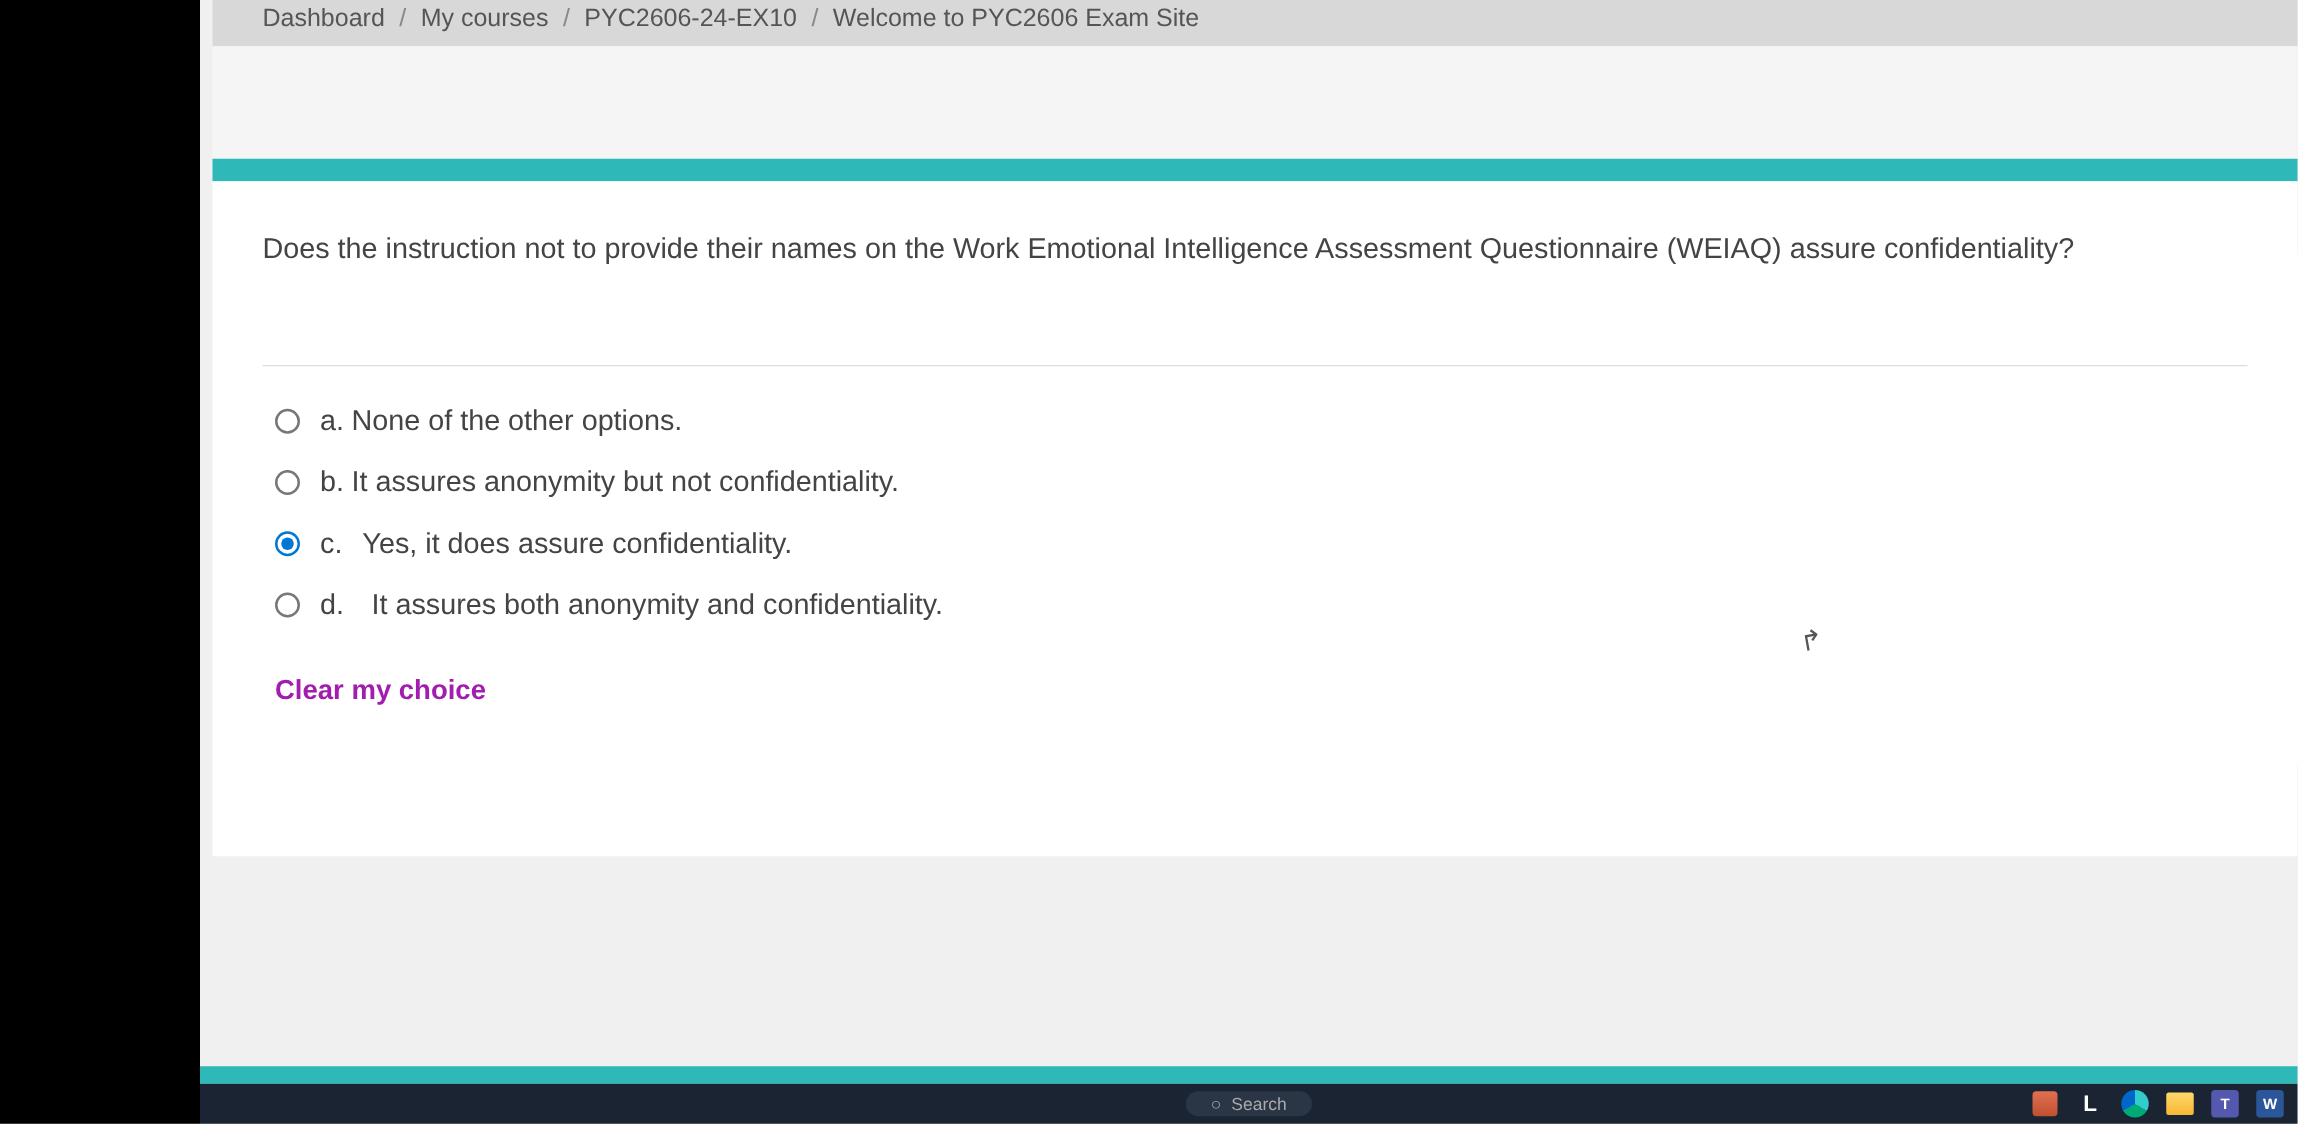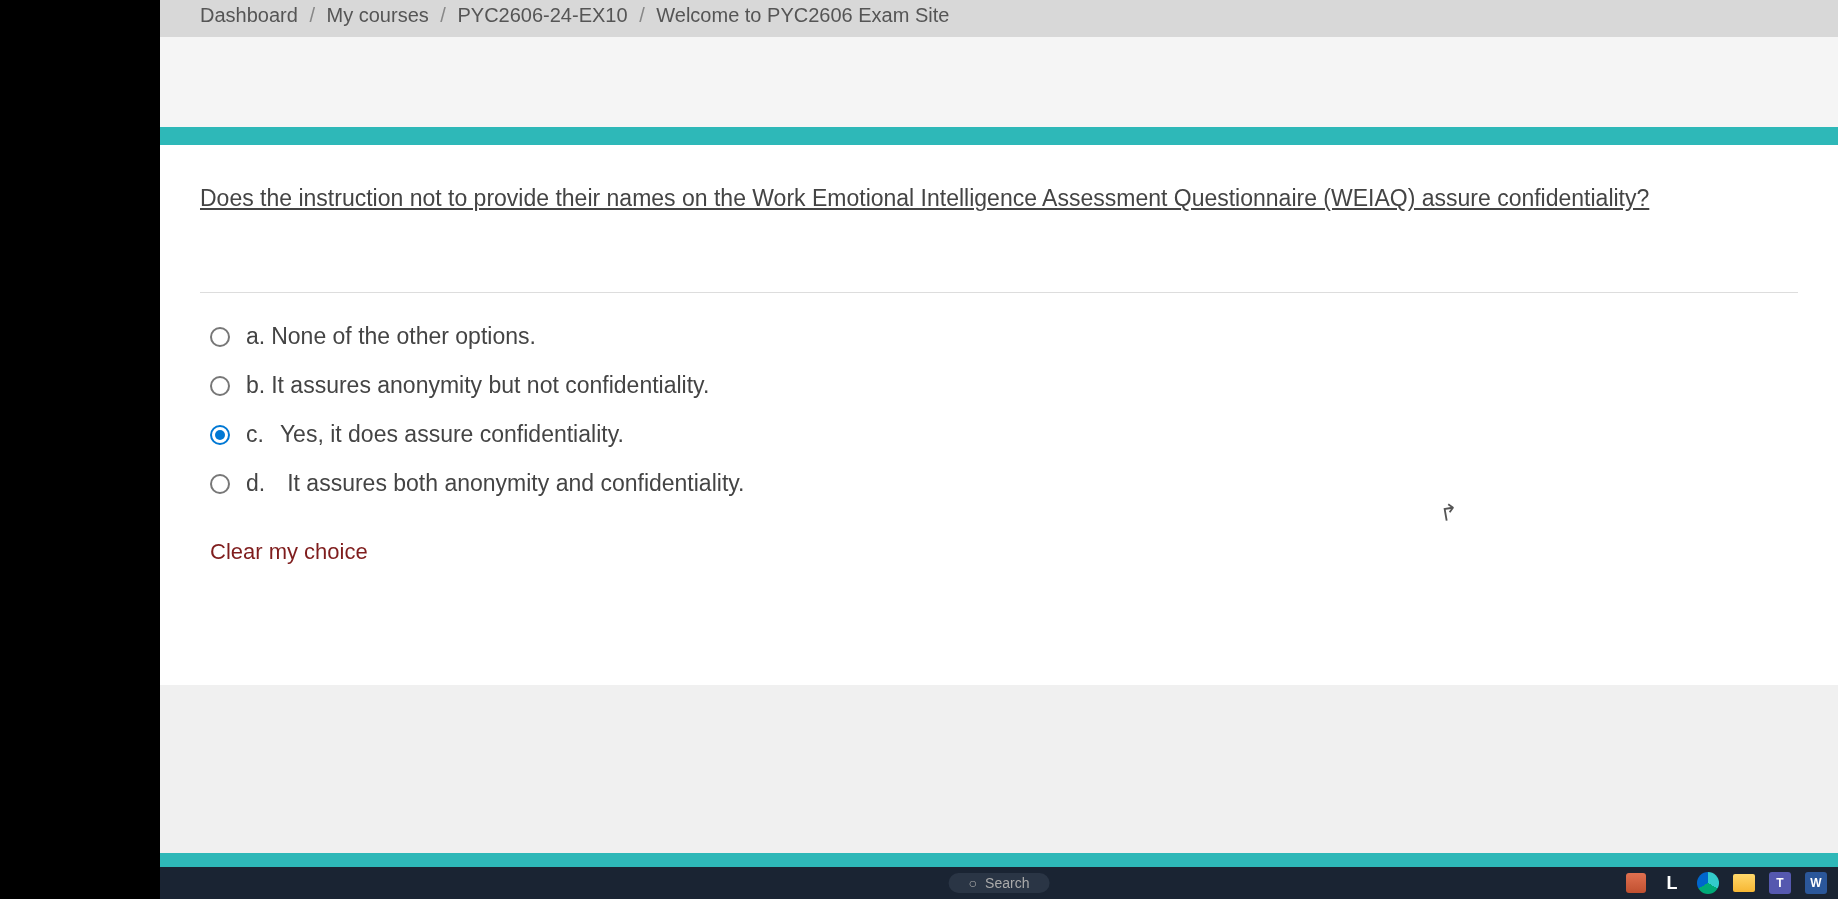--- a/index.html
+++ b/index.html
@@ -23,20 +23,21 @@
       height: 899px;
       background: #000;
     }
     .page-wrap {
       position: absolute;
       left: 160px;
       top: 0;
       right: 0;
       height: 899px;
       background: #f0f0f0;
+      padding-left: 10px;
     }
     .breadcrumb-bar {
       background: #d8d8d8;
       padding: 4px 40px 10px 40px;
       font-size: 20px;
       color: #555;
     }
     .breadcrumb-bar a {
       color: #555;
       text-decoration: none;
@@ -57,21 +58,20 @@
     .question-card {
       background: #fff;
       padding: 40px 40px 60px 40px;
       min-height: 540px;
     }
     .question-text {
       font-size: 23px;
       color: #444;
       margin-bottom: 40px;
       padding-bottom: 40px;
-      text-decoration: underline;
     }
     .divider {
       border: none;
       border-top: 1px solid #ddd;
       margin-bottom: 30px;
     }
     .answers {
       padding-left: 10px;
     }
     .answer-row {
@@ -97,26 +97,27 @@
       border-color: #0078d4;
     }
     .radio.selected::after {
       content: "";
       width: 10px;
       height: 10px;
       background: #0078d4;
       border-radius: 50%;
     }
     .clear-link {
-      color: #7f1d1d;
+      color: #a21caf;
       font-size: 22px;
       margin-top: 20px;
       display: inline-block;
       cursor: pointer;
       text-decoration: none;
+      font-weight: bold;
     }
     .cursor-icon {
       position: absolute;
       right: 380px;
       top: 500px;
       font-size: 22px;
       color: #555;
       transform: rotate(-10deg);
     }
     .bottom-teal {

